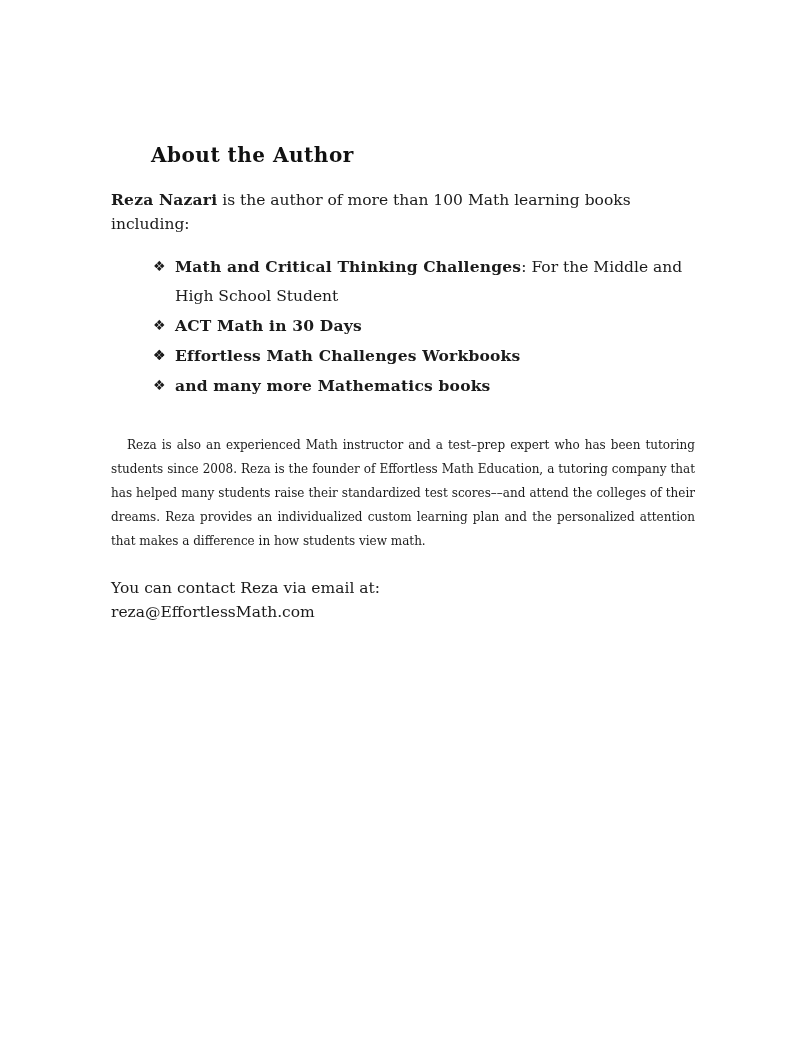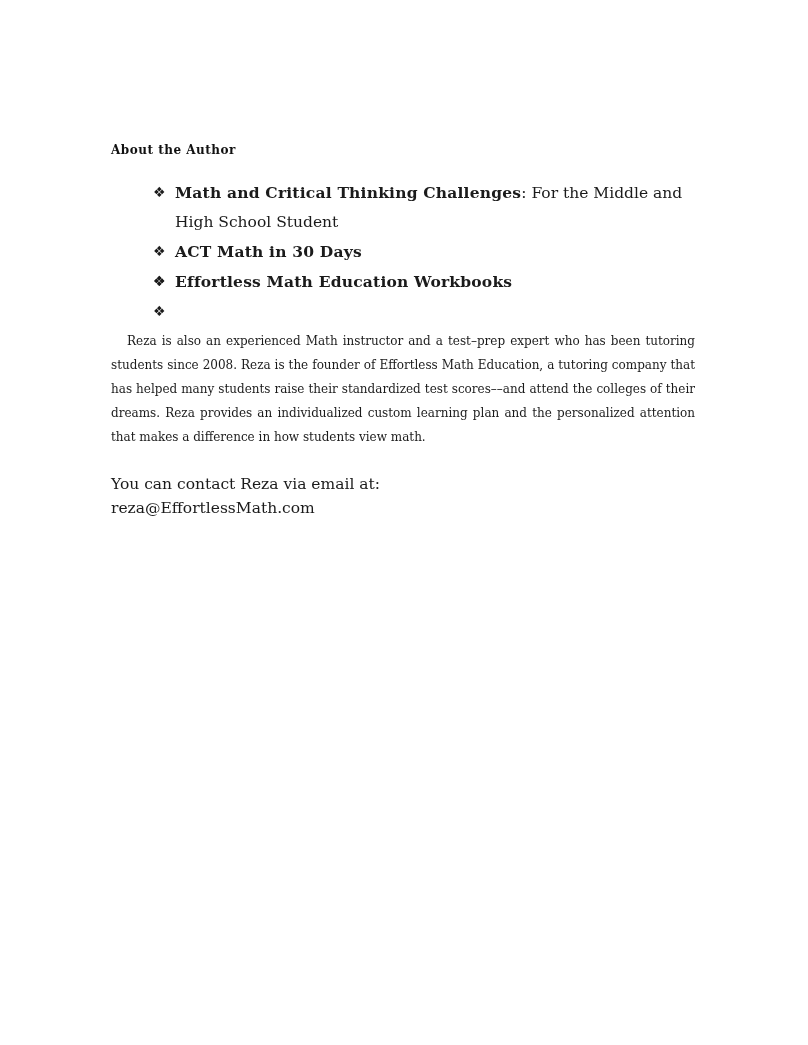--- a/index.html
+++ b/index.html
@@ -11,25 +11,26 @@
     font-family: "DejaVu Serif", "Liberation Serif", serif;
     color: #1b1b1b;
   }
   .page {
     width: 808px;
     height: 1045px;
     background: #ffffff;
     padding: 143px 113px 0 111px;
   }
   h1.heading {
-    font-size: 12px;
+    font-size: 20px;
     font-weight: bold;
     letter-spacing: 0.5px;
     color: #111111;
     margin-bottom: 21px;
+    margin-left: 40px;
   }
   .intro {
     font-size: 15.5px;
     line-height: 24px;
     margin-bottom: 16px;
   }
   .intro strong { letter-spacing: 0.2px; }
   ul.book-list {
     list-style: none;
     margin-bottom: 32px;
@@ -69,41 +70,42 @@
     cursor: pointer;
   }
 </style>
 </head>
 <body>
 
 <div class="page">
 
   <h1 class="heading">About the Author</h1>
 
+  <p class="intro"><strong>Reza Nazari</strong><span> is the author of more than 100 Math learning books including:</span></p>
 
   <ul class="book-list">
     <li>
       <span class="bullet">❖</span>
       <strong>Math and Critical Thinking Challenges</strong><span>: For the Middle and High School Student</span>
     </li>
     <li>
       <span class="bullet">❖</span>
       <strong>ACT Math in 30 Days</strong><span></span>
     </li>
     <li>
       <span class="bullet">❖</span>
       <span></span>
     </li>
     <li>
       <span class="bullet">❖</span>
-      <strong>Effortless Math Education Workbooks</strong><span></span>
+      <strong>Effortless Math Challenges Workbooks</strong><span></span>
     </li>
     <li>
       <span class="bullet">❖</span>
-      <span></span>
+      <strong>and many more Mathematics books</strong><span></span>
     </li>
   </ul>
 
   <p class="bio">Reza is also an experienced Math instructor and a test–prep expert who has been tutoring students since 2008. Reza is the founder of Effortless Math Education, a tutoring company that has helped many students raise their standardized test scores––and attend the colleges of their dreams. Reza provides an individualized custom learning plan and the personalized attention that makes a difference in how students view math.</p>
 
   <div class="contact-block">
     <p class="contact-label">You can contact Reza via email at:</p>
     <a class="contact-link">reza@EffortlessMath.com</a>
   </div>
 

